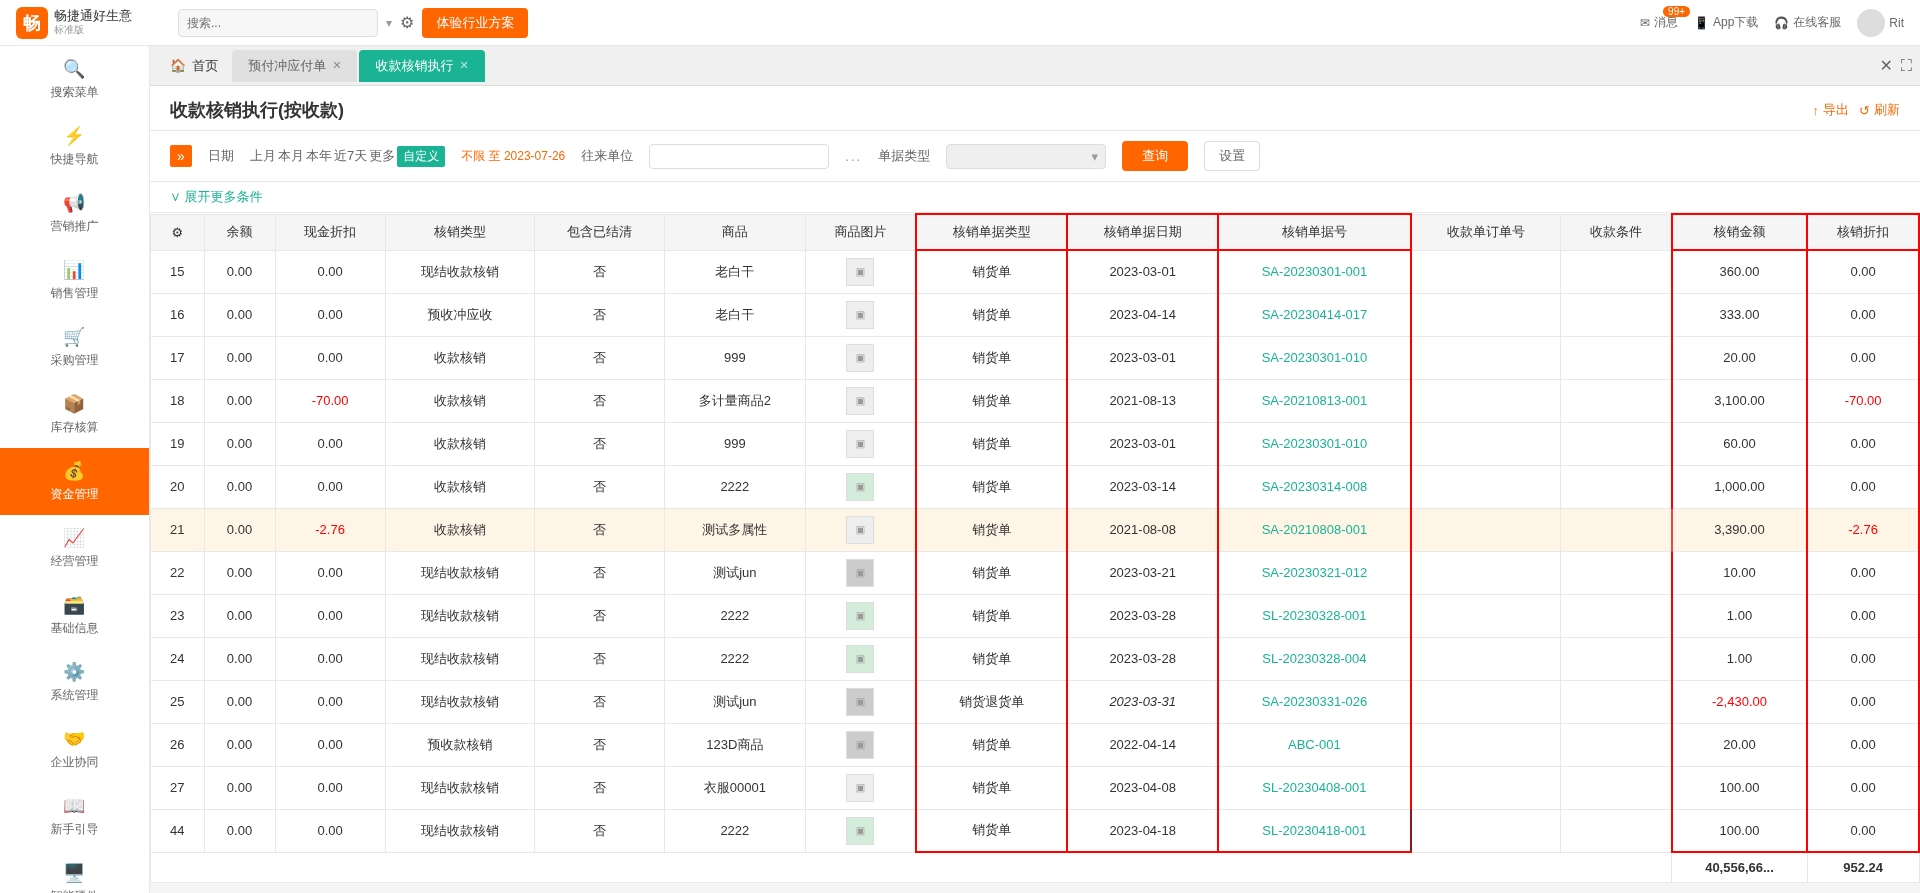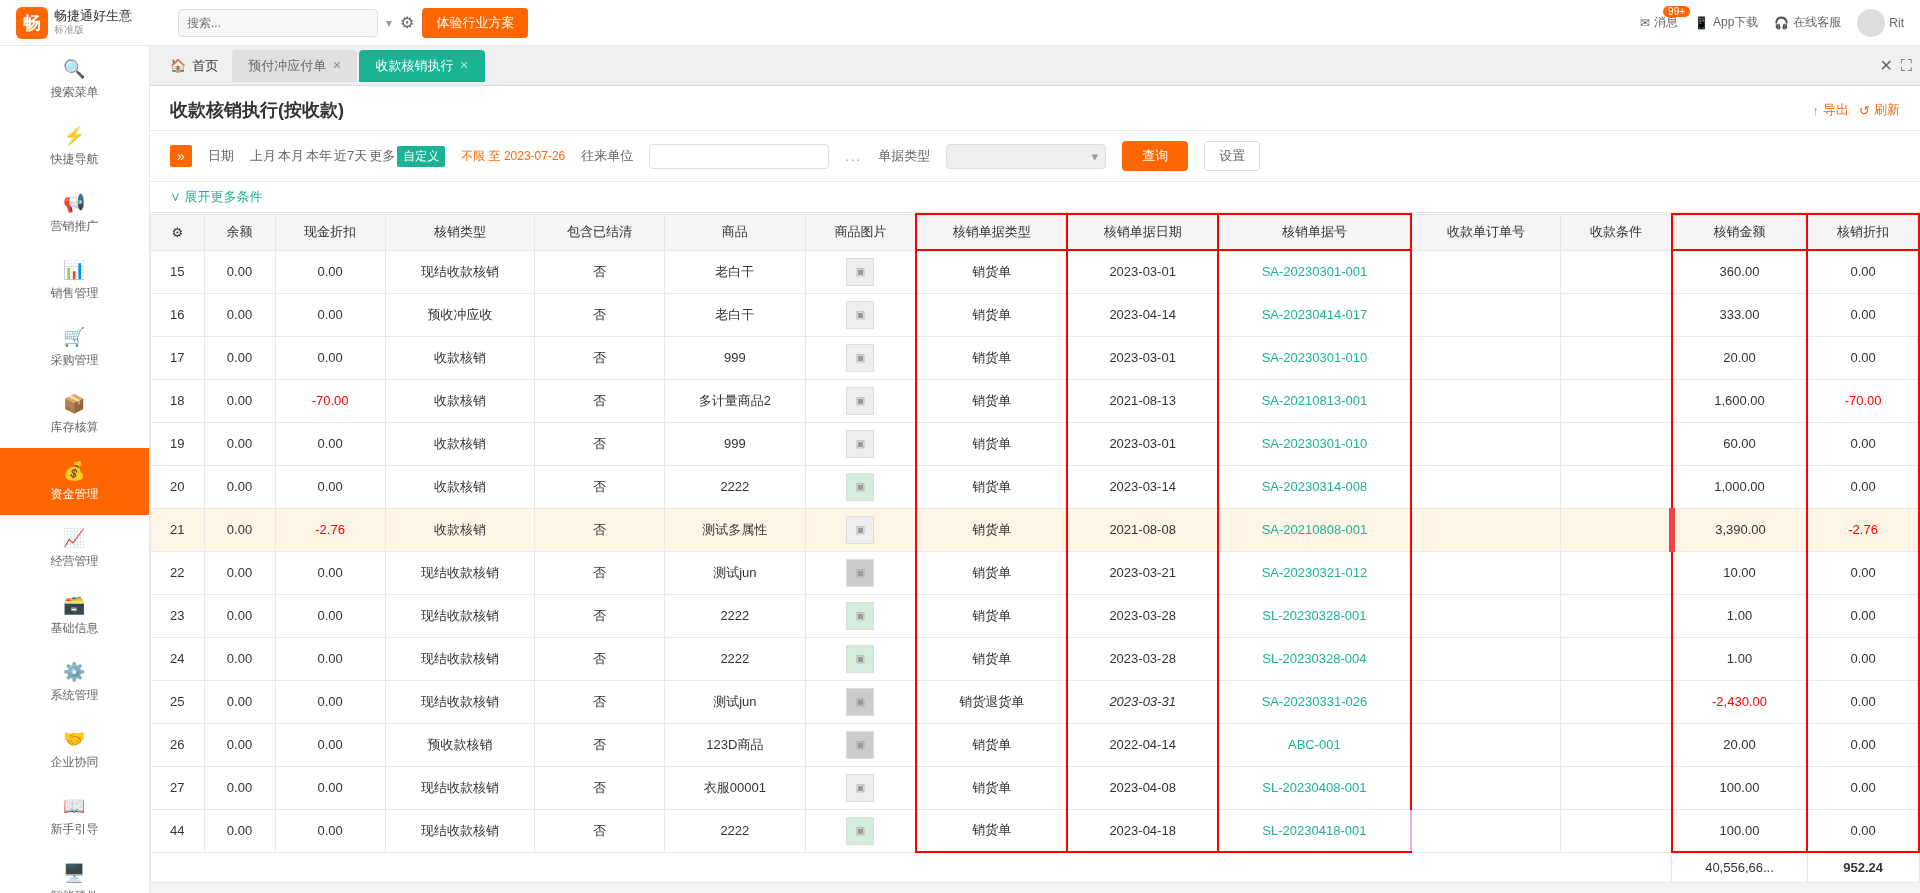--- a/index.html
+++ b/index.html
@@ -318,21 +318,21 @@
     <td class="negative">-70.00</td>
     <td>收款核销</td>
     <td>否</td>
     <td>多计量商品2</td>
     <td><div class="product-img ">▣</div></td>
     <td style="border-left:2px solid red;border-right:2px solid red;">销货单</td>
     <td style="border-left:2px solid red;border-right:2px solid red;">2021-08-13</td>
     <td style="border-left:2px solid red;border-right:2px solid red;"><a class="link-text">SA-20210813-001</a></td>
     <td></td>
     <td></td>
-    <td style="border-left:2px solid red;border-right:2px solid red;" class="">1,600.00</td>
+    <td style="border-left:2px solid red;border-right:2px solid red;" class="">3,100.00</td>
     <td style="border-left:2px solid red;border-right:2px solid red;" class="negative">-70.00</td>
   </tr>
               <tr>
     <td>19</td>
     <td>0.00</td>
     <td class="">0.00</td>
     <td>收款核销</td>
     <td>否</td>
     <td>999</td>
     <td><div class="product-img ">▣</div></td>
@@ -366,21 +366,21 @@
     <td class="negative">-2.76</td>
     <td>收款核销</td>
     <td>否</td>
     <td>测试多属性</td>
     <td><div class="product-img ">▣</div></td>
     <td style="border-left:2px solid red;border-right:2px solid red;">销货单</td>
     <td style="border-left:2px solid red;border-right:2px solid red;">2021-08-08</td>
     <td style="border-left:2px solid red;border-right:2px solid red;"><a class="link-text">SA-20210808-001</a></td>
     <td></td>
     <td></td>
-    <td style="border-left:6px solid #ef4444;border-right:2px solid red;" class="">3,390.00</td>
+    <td style="border-left:2px solid #ef4444;border-right:2px solid red;" class="">3,390.00</td>
     <td style="border-left:2px solid red;border-right:2px solid red;" class="negative">-2.76</td>
   </tr>
               <tr>
     <td>22</td>
     <td>0.00</td>
     <td class="">0.00</td>
     <td>现结收款核销</td>
     <td>否</td>
     <td>测试jun</td>
     <td><div class="product-img product-img-photo">▣</div></td>
@@ -475,31 +475,31 @@
               <tr>
     <td>44</td>
     <td>0.00</td>
     <td class="">0.00</td>
     <td>现结收款核销</td>
     <td>否</td>
     <td>2222</td>
     <td><div class="product-img product-img-green">▣</div></td>
     <td style="border-left:2px solid red;border-right:2px solid red;border-bottom:2px solid red;">销货单</td>
     <td style="border-left:2px solid red;border-right:2px solid red;border-bottom:2px solid red;">2023-04-18</td>
-    <td style="border-left:2px solid red;border-right:2px solid #f9a8d4;border-bottom:2px solid red;"><a class="link-text">SL-20230418-001</a></td>
+    <td style="border-left:2px solid red;border-right:2px solid #7f1d1d;border-bottom:2px solid red;"><a class="link-text">SL-20230418-001</a></td>
     <td></td>
     <td></td>
     <td style="border-left:2px solid red;border-right:2px solid red;border-bottom:2px solid red;" class="">100.00</td>
     <td style="border-left:2px solid red;border-right:2px solid red;border-bottom:2px solid red;" class="">0.00</td>
   </tr>
             </tbody>
           <tfoot>
             <tr>
               <td colspan="12" style="text-align:right;padding:8px 10px;"></td>
-              <td style="text-align:center;font-weight:normal;">40,556,66...</td>
+              <td style="text-align:center;font-weight:bold;">40,556,66...</td>
               <td style="text-align:center;font-weight:bold;">952.24</td>
             </tr>
           </tfoot>
         </table>
       </div>
     </div>
   </div>
 </div>
 
 </body></html>

